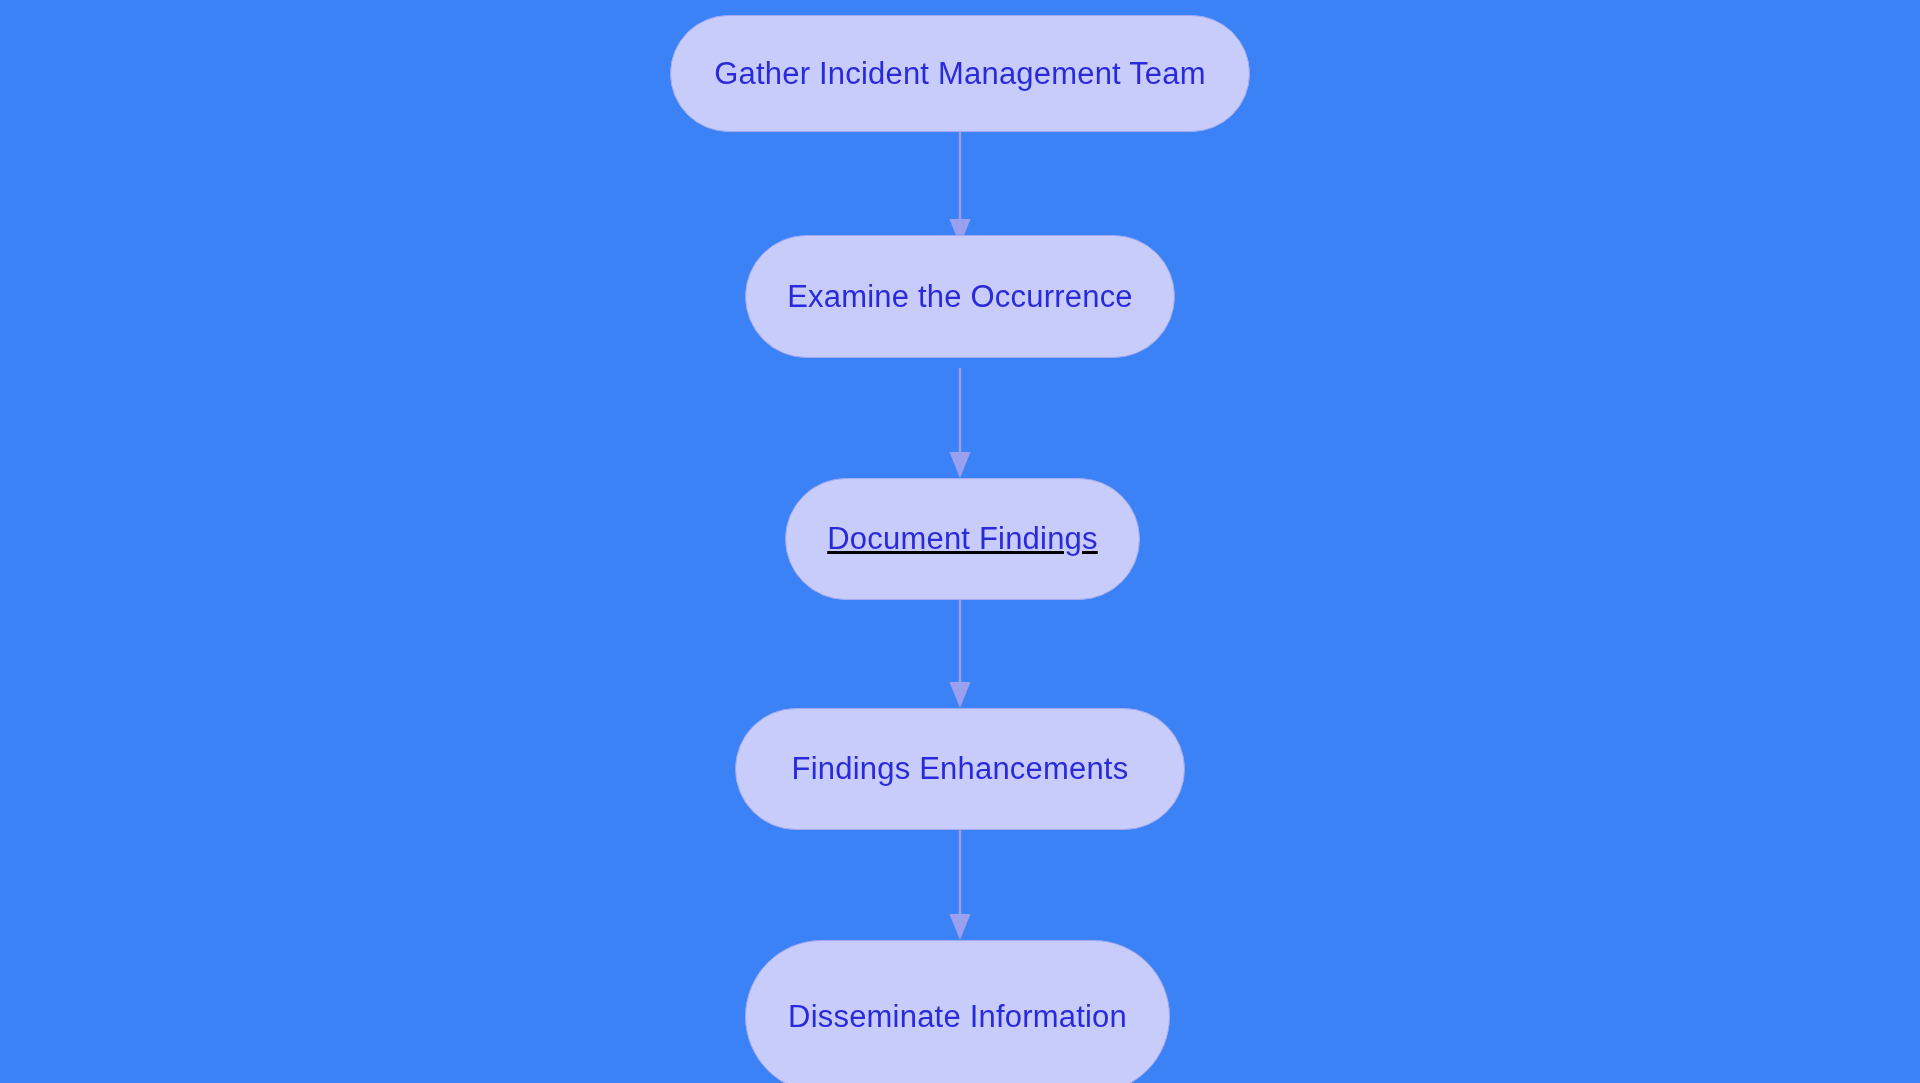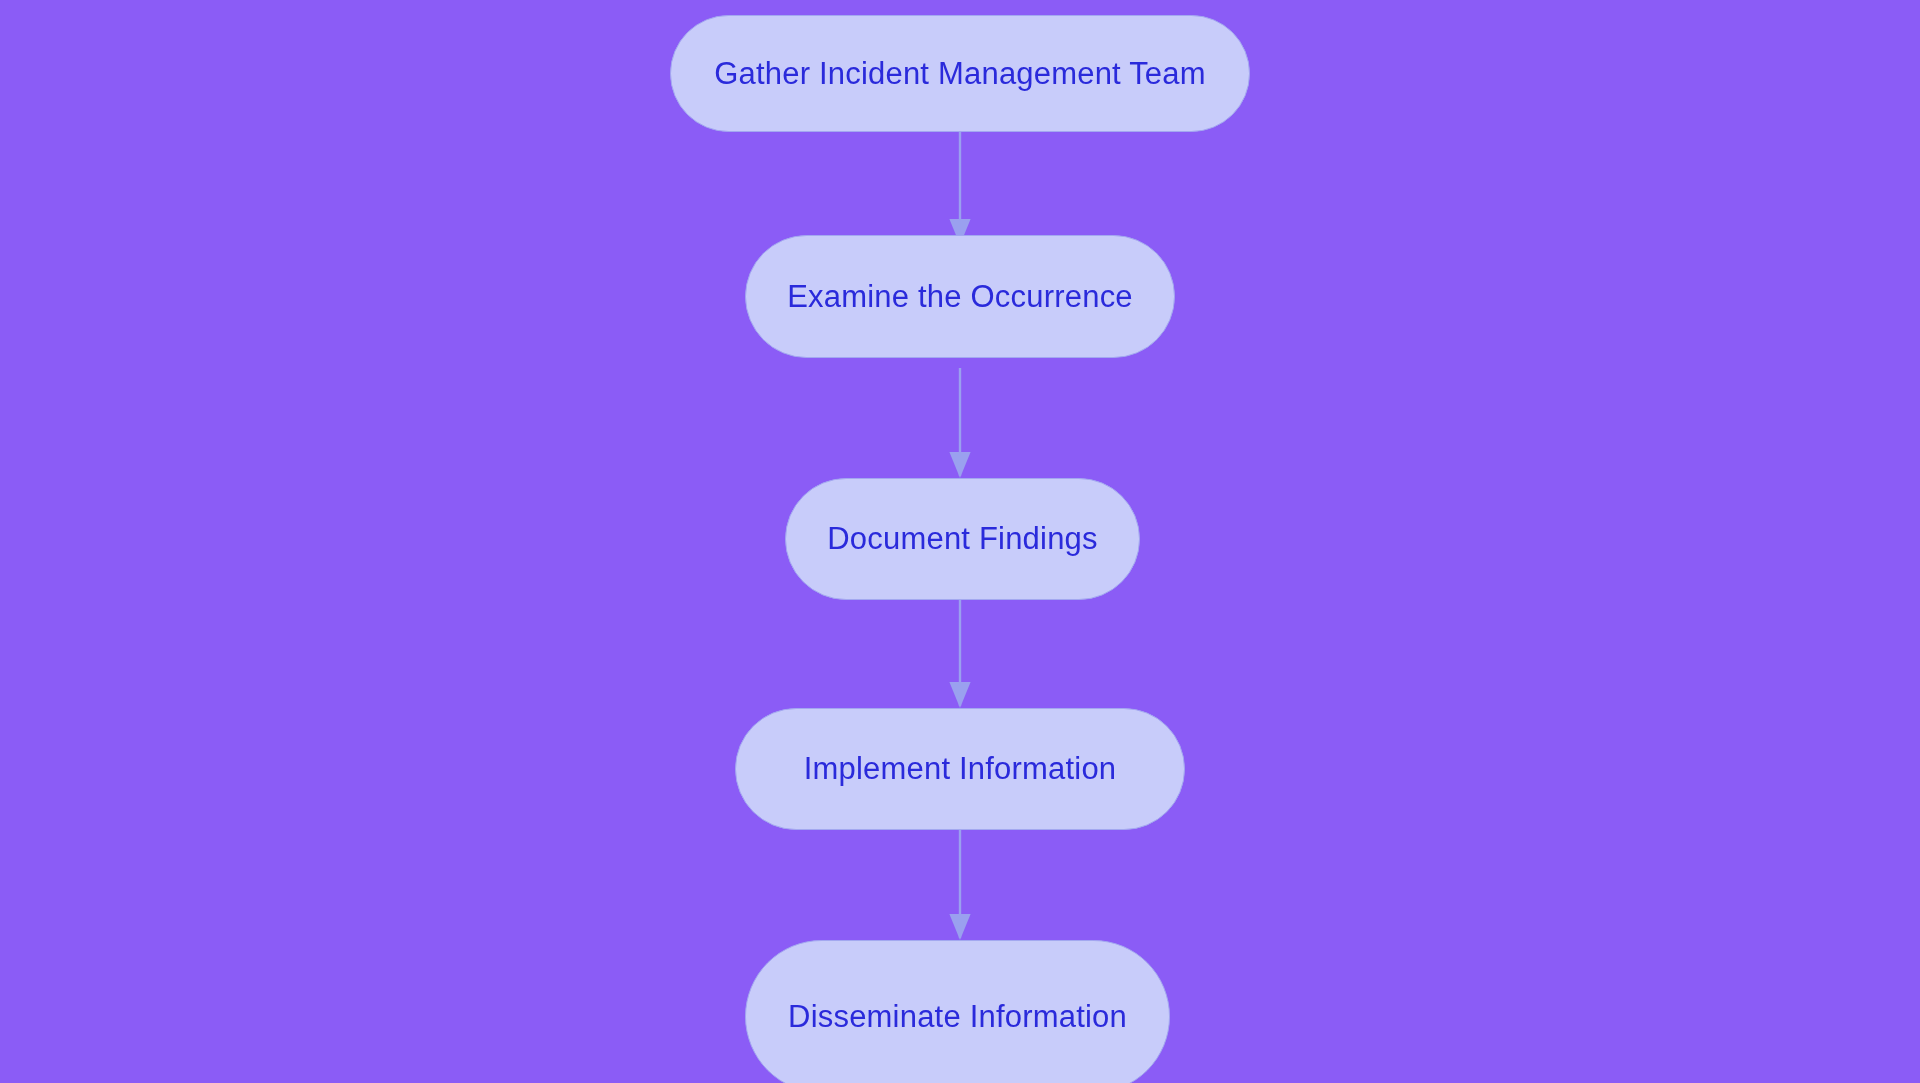--- a/index.html
+++ b/index.html
@@ -12,21 +12,21 @@
     height: 1083px;
     background: #ffffff;
     font-family: "Liberation Sans", sans-serif;
     overflow: hidden;
   }
 
   #flow-root {
     position: relative;
     width: 1920px;
     height: 1083px;
-    background: #8b5cf6;
+    background: #3b82f6;
   }
 
   
   #connector-layer {
     position: absolute;
     left: 0;
     top: 0;
     width: 1920px;
     height: 1083px;
     pointer-events: none;
@@ -73,24 +73,24 @@
       </g>
   </svg>
 
   <div id="nodes-group">
       <div class="flow-node" style="left: 670px; top: 15px; width: 580px; height: 117px; background: rgb(200, 204, 250); border-color: rgb(163, 168, 240);">
         <span class="flow-node-label" style="color: rgb(42, 42, 219);">Gather Incident Management Team</span>
       </div>
       <div class="flow-node" style="left: 745px; top: 235px; width: 430px; height: 123px; background: rgb(200, 204, 250); border-color: rgb(163, 168, 240);">
         <span class="flow-node-label" style="color: rgb(42, 42, 219);">Examine the Occurrence</span>
       </div>
-      <div class="flow-node" style="left: 785px; top: 478px; width: 355px; height: 122px; background: rgb(200, 204, 250); border-color: rgb(163, 168, 240);">
+      <div class="flow-node" style="left: 785px; top: 478px; width: 355px; height: 122px; background: rgb(200, 204, 250); border-color: rgb(163, 168, 240); text-decoration: underline;">
         <span class="flow-node-label" style="color: rgb(42, 42, 219);">Document Findings</span>
       </div>
       <div class="flow-node" style="left: 735px; top: 708px; width: 450px; height: 122px; background: rgb(200, 204, 250); border-color: rgb(163, 168, 240);">
-        <span class="flow-node-label" style="color: rgb(42, 42, 219);">Implement Information</span>
+        <span class="flow-node-label" style="color: rgb(42, 42, 219);">Findings Enhancements</span>
       </div>
       <div class="flow-node" style="left: 745px; top: 940px; width: 425px; height: 153px; background: rgb(200, 204, 250); border-color: rgb(163, 168, 240);">
         <span class="flow-node-label" style="color: rgb(42, 42, 219);">Disseminate Information</span>
       </div>
     </div>
 
 </div>
 
 </body></html>

